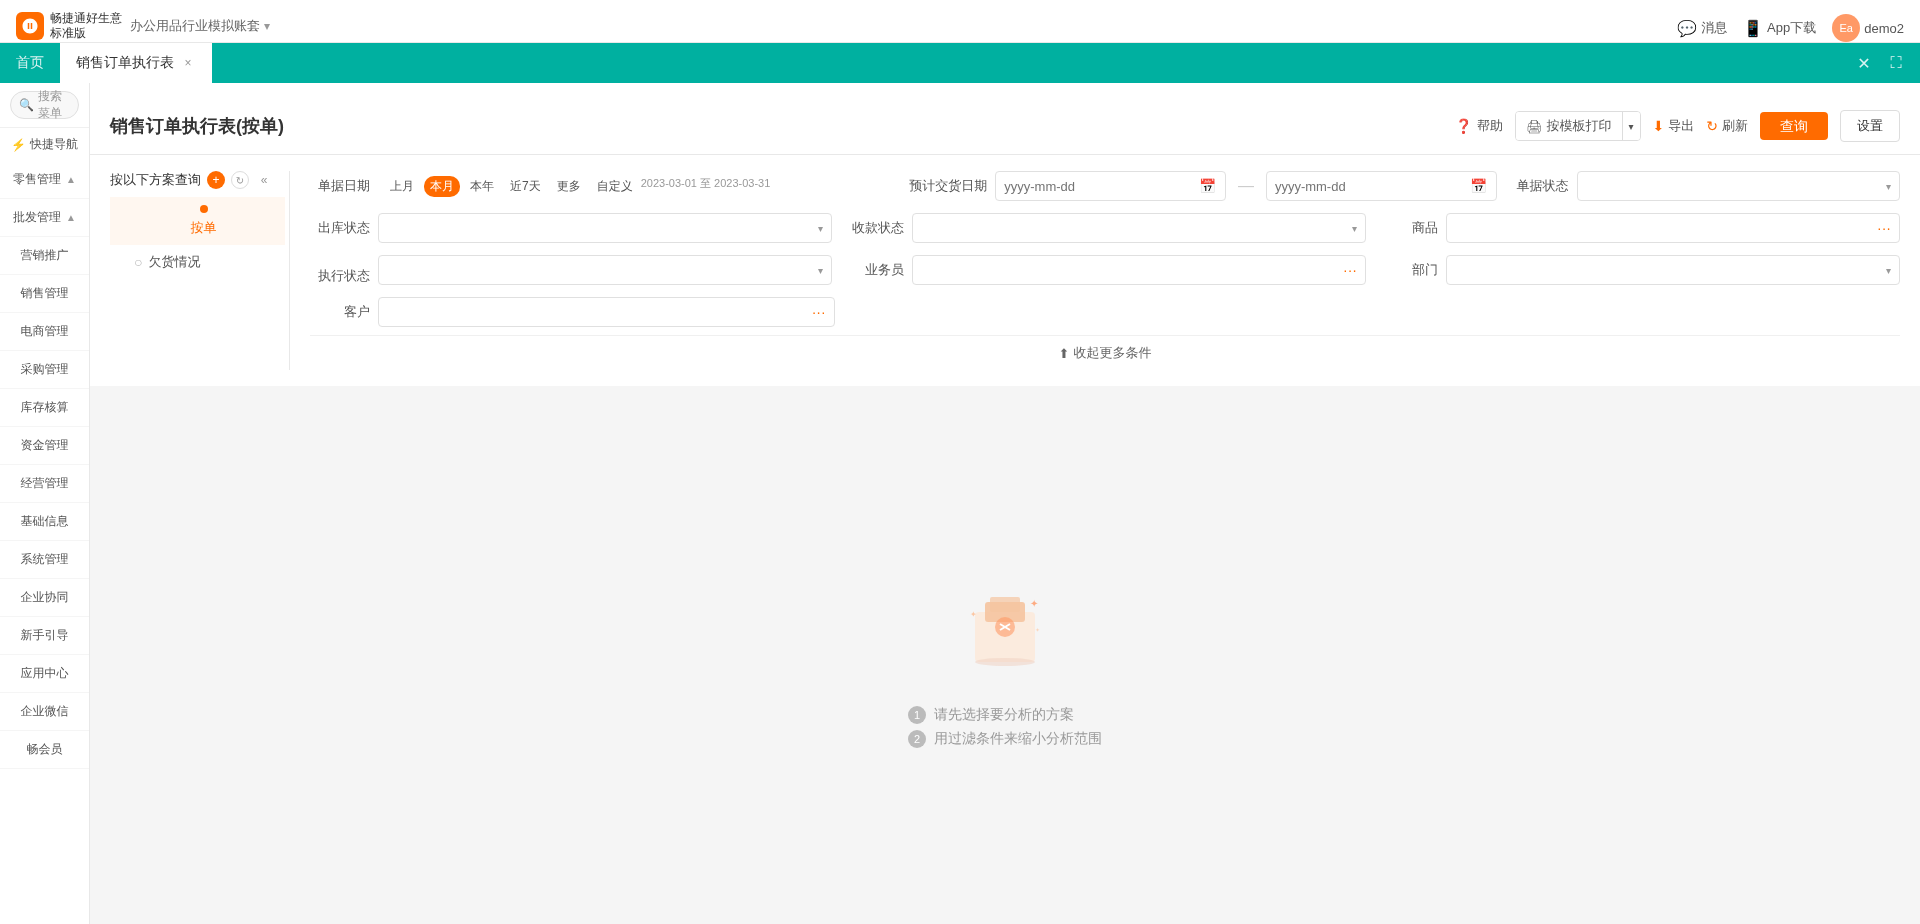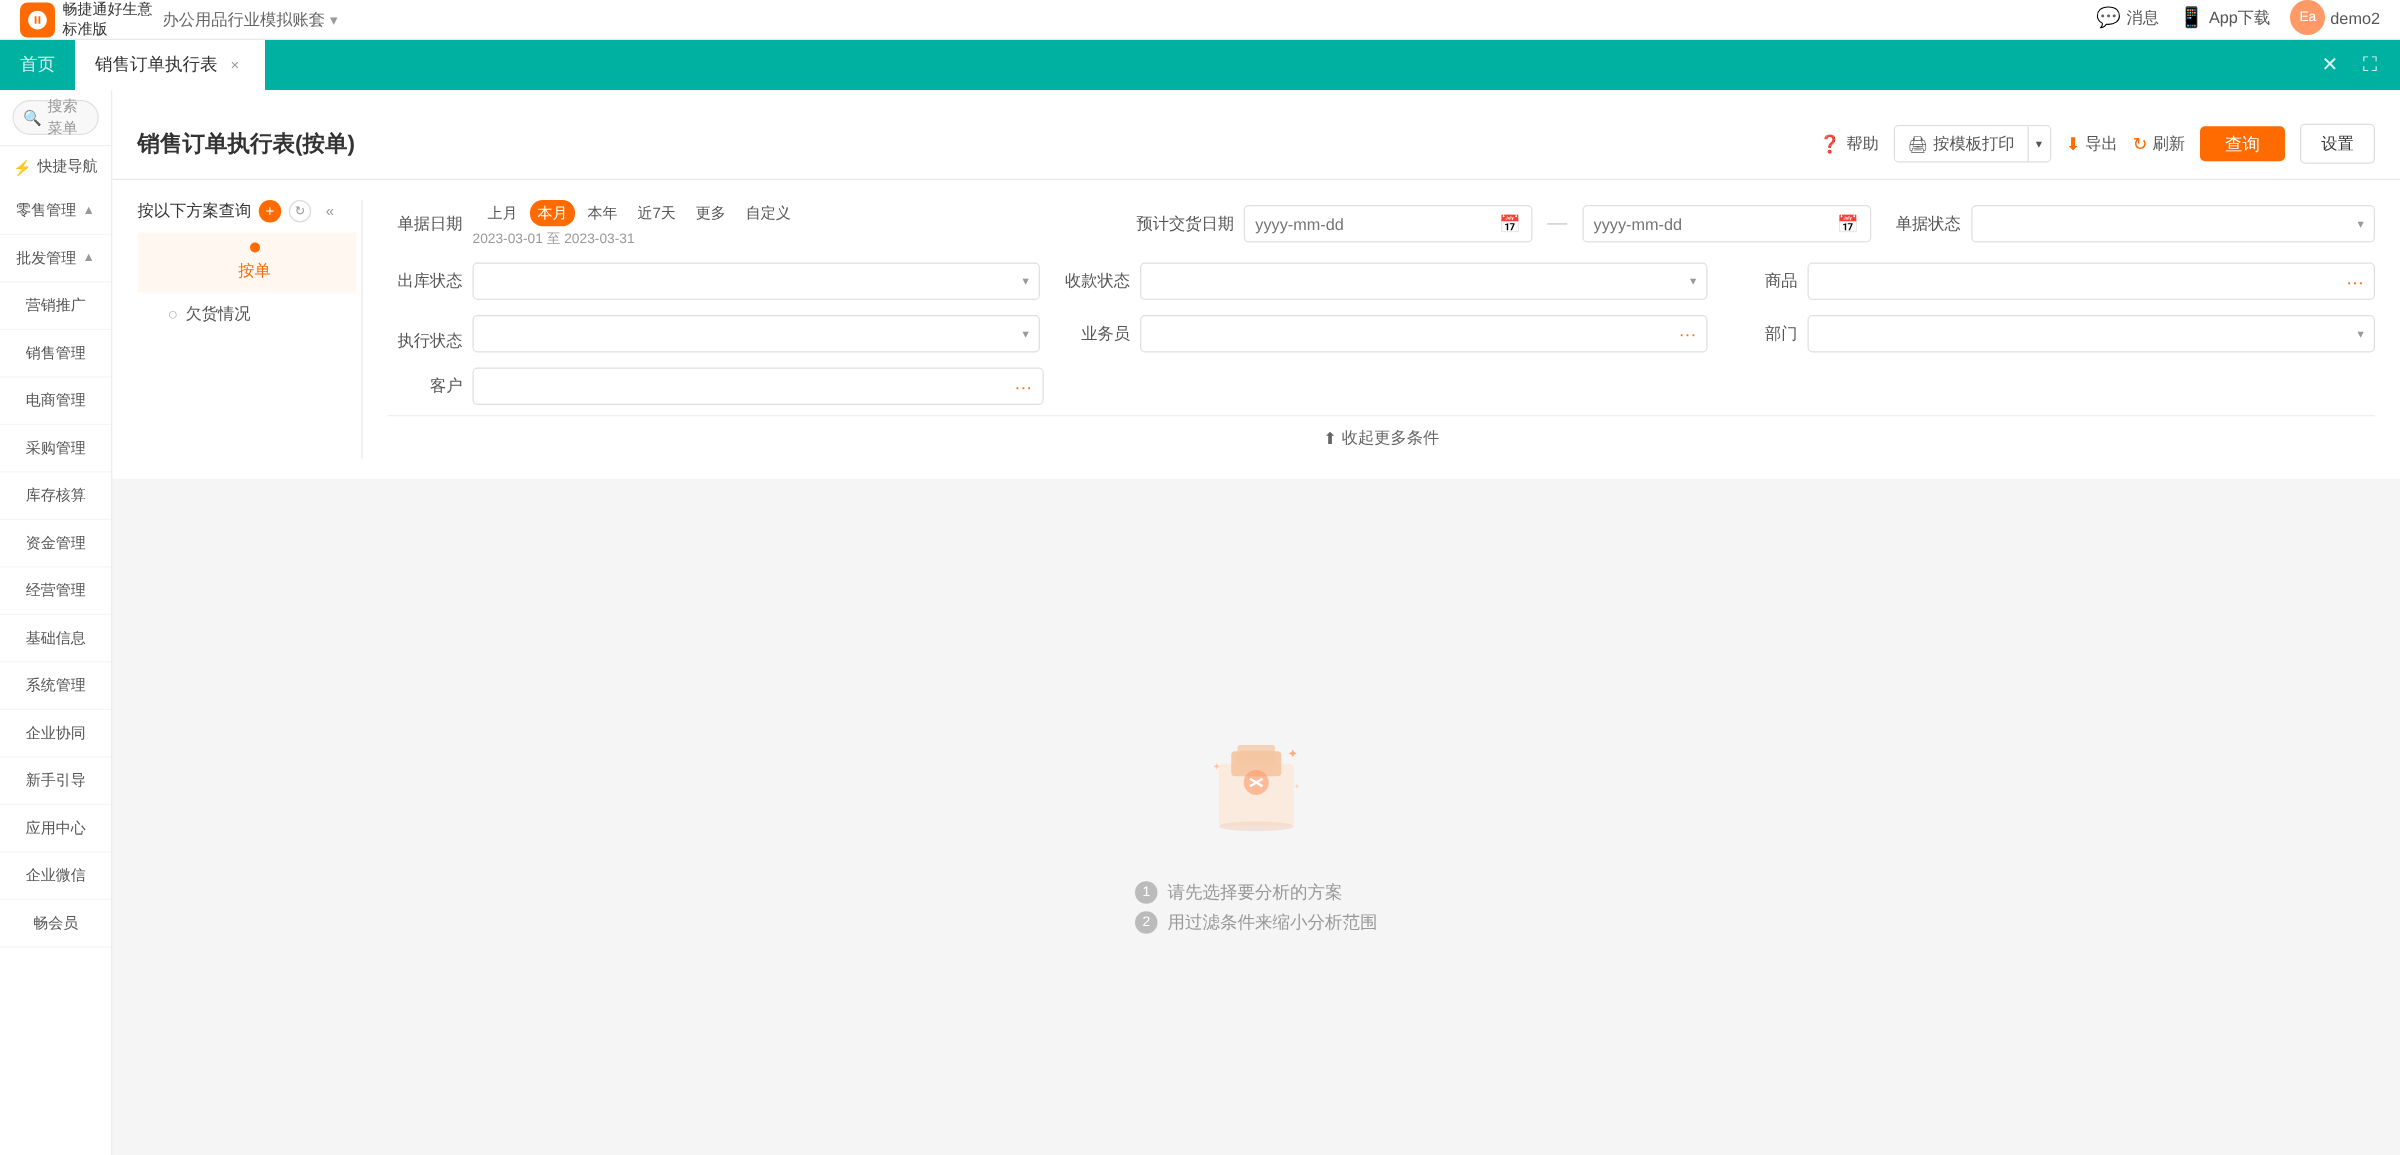--- a/index.html
+++ b/index.html
@@ -1,24 +1,24 @@
 <!DOCTYPE html>
 <html><head>
   <meta charset="utf-8">
   <style>
     * { box-sizing: border-box; margin: 0; padding: 0; font-family: 'Microsoft YaHei', 'PingFang SC', sans-serif; }
     body { background: #f5f5f5; width: 1920px; height: 924px; overflow: hidden; display: flex; flex-direction: column; }
 
     
     .top-bar {
-      height: 32px;
+      height: 43px;
       background: #fff;
       border-bottom: 1px solid #e8e8e8;
       display: flex;
-      align-items: flex-start;
+      align-items: flex-end;
       padding: 0 16px;
       justify-content: space-between;
       flex-shrink: 0;
     }
     .top-bar-left { display: flex; align-items: center; gap: 8px; }
     .logo-area { display: flex; align-items: center; gap: 6px; }
     .logo-icon { width: 28px; height: 28px; background: #ff6b00; border-radius: 6px; display: flex; align-items: center; justify-content: center; }
     .logo-icon svg { width: 18px; height: 18px; fill: white; }
     .logo-text { font-size: 12px; color: #333; line-height: 1.3; }
     .breadcrumb-area { display: flex; align-items: center; gap: 4px; font-size: 13px; color: #666; }
@@ -516,21 +516,21 @@
           </div>
         </div>
 
         <div class="filter-right-panel">
           <div class="filter-rows">
 
             <div class="filter-row">
 
               <div class="filter-field" style="flex:1.5;">
                 <span class="filter-label">单据日期</span>
-                <div style="display:flex;flex-direction:column;gap:2px;flex:1;">
+                <div style="display:flex;flex-direction:row;gap:2px;flex:1;">
                   <div style="display:flex;align-items:center;gap:4px;">
                     <div class="date-quick-btns">
                       <span class="date-quick-btn">上月</span>
                       <span class="date-quick-btn active">本月</span>
                       <span class="date-quick-btn">本年</span>
                       <span class="date-quick-btn">近7天</span>
                       <span class="date-quick-btn">更多</span>
                       <span class="date-quick-btn">自定义</span>
                     </div>
                   </div>

